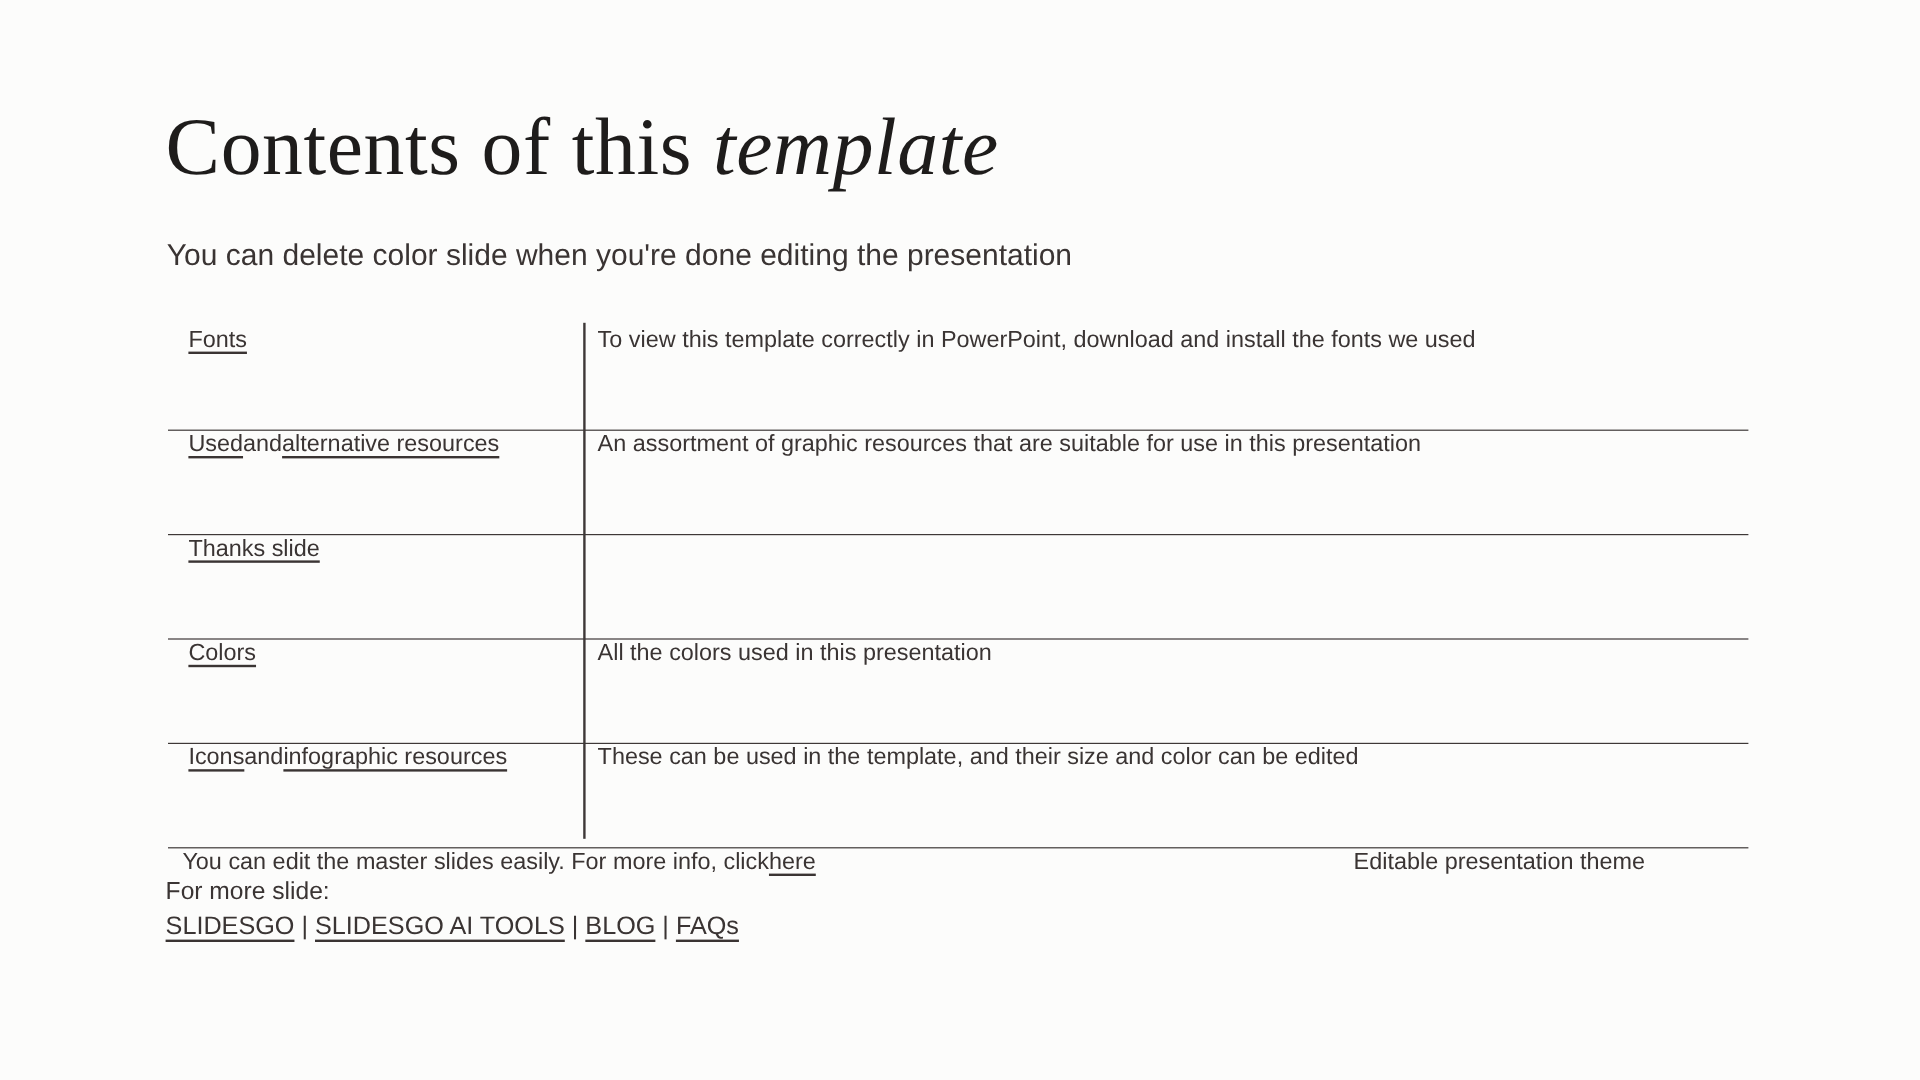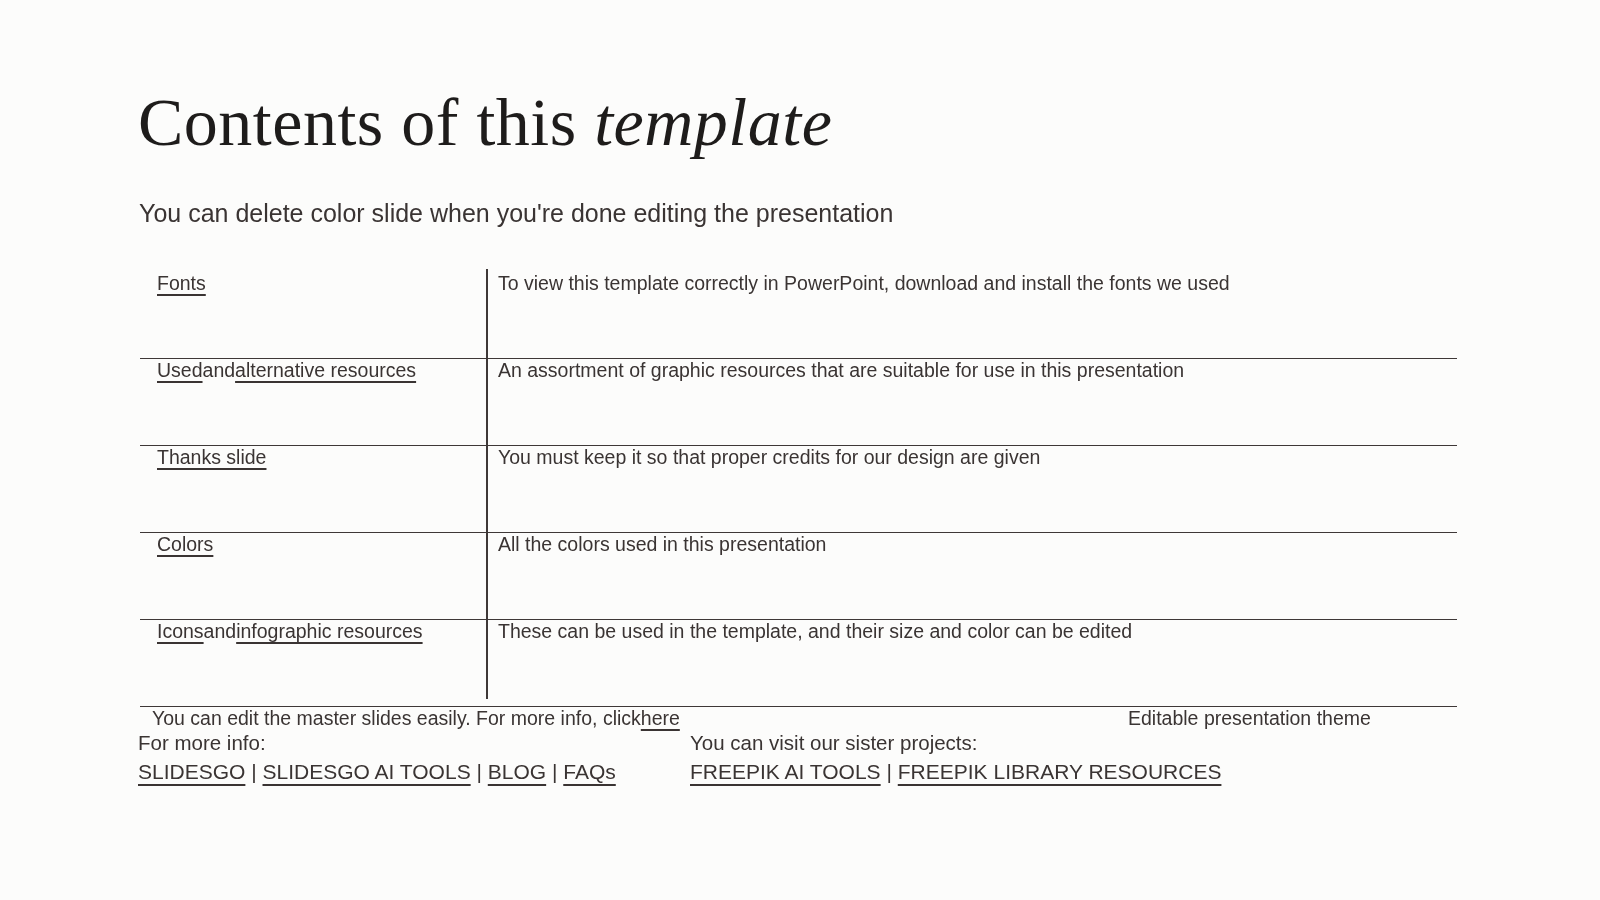--- a/index.html
+++ b/index.html
@@ -74,23 +74,20 @@
           <a class="link">alternative resources</a>
         </div>
         <div class="cell right">
           <span>An assortment of graphic resources that are suitable for use in this presentation</span>
         </div>
       </div>
       <div class="t-row">
         <div class="cell left">
           <a class="link">Thanks slide</a>
         </div>
-        <div class="cell right">
-          <span>You must keep it so that proper credits for our design are given</span>
-        </div>
       </div>
       <div class="t-row">
         <div class="cell left">
           <a class="link">Colors</a>
         </div>
         <div class="cell right">
           <span>All the colors used in this presentation</span>
         </div>
       </div>
       <div class="t-row">
@@ -108,22 +105,18 @@
           <span>You can edit the master slides easily. For more info, click </span>
           <a class="link">here</a>
         </div>
         <div class="cell left">
           <span>Editable presentation theme</span>
         </div>
       </div>
     </div>
 
   <div class="footer-block first">
-    <div>For more info:</div>
+    <div>For more slide:</div>
     <div class="footer-links"><a class="link">SLIDESGO</a><span> | </span><a class="link">SLIDESGO AI TOOLS</a><span> | </span><a class="link">BLOG</a><span> | </span><a class="link">FAQs</a></div>
   </div>
 
-  <div class="footer-block second">
-    <div>You can visit our sister projects:</div>
-    <div class="footer-links"><a class="link">FREEPIK AI TOOLS</a><span> | </span><a class="link">FREEPIK LIBRARY RESOURCES</a></div>
-  </div>
 
 </div>
 
 </body></html>

